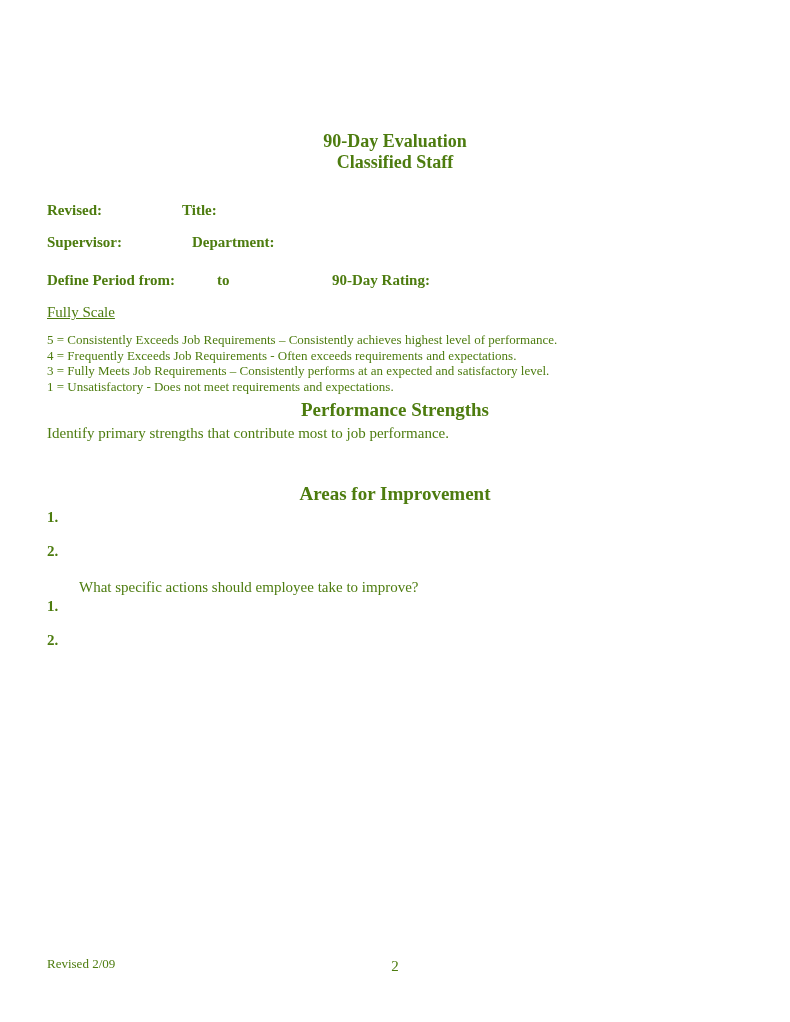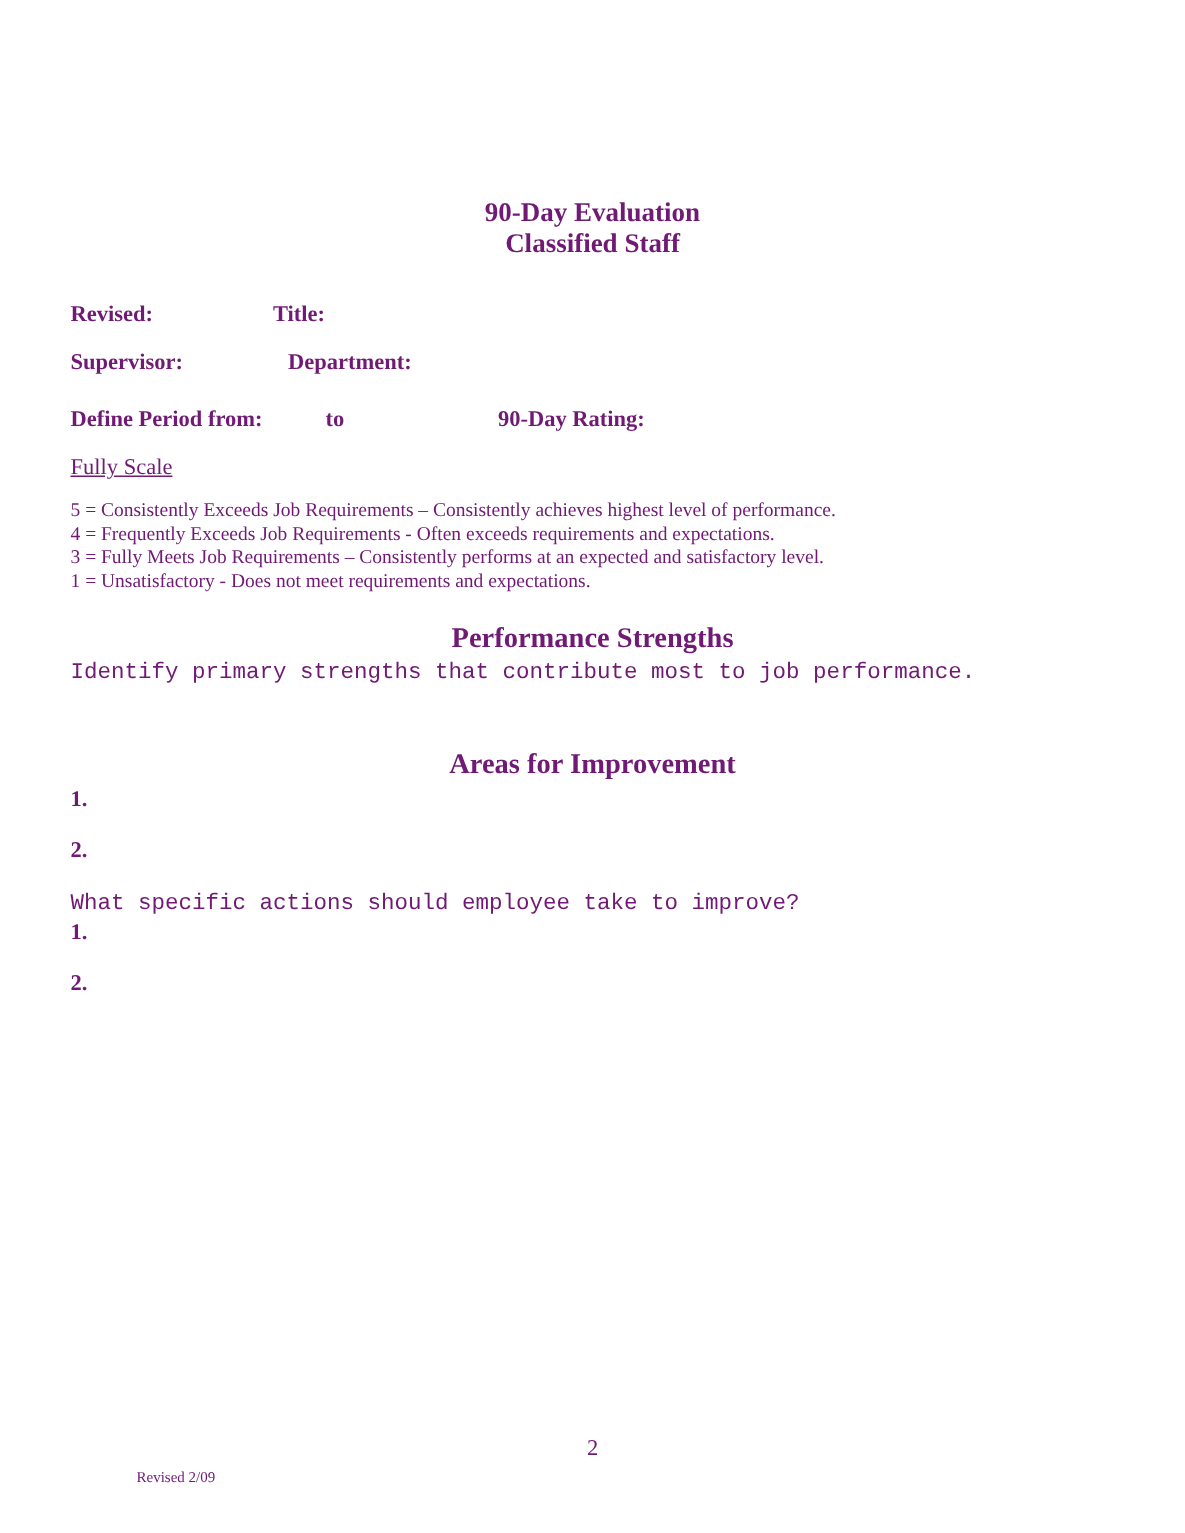--- a/index.html
+++ b/index.html
@@ -2,21 +2,21 @@
 <html><head>
 <meta charset="utf-8">
 <style>
   * { box-sizing: border-box; }
   html, body { margin: 0; padding: 0; background: #ffffff; }
   .page {
     position: relative;
     width: 790px;
     height: 1022px;
     background: #ffffff;
-    color: #701a75;
+    color: #4d7c0f;
     font-family: "Liberation Serif", "DejaVu Serif", serif;
     overflow: hidden;
   }
   .content { padding: 0 47px; }
 
   .doc-title {
     padding-top: 131px;
     text-align: center;
     font-weight: bold;
     font-size: 18px;
@@ -50,49 +50,47 @@
     line-height: 15.5px;
     white-space: nowrap;
   }
 
   .section-heading {
     text-align: center;
     font-weight: bold;
     font-size: 19px;
     line-height: 23px;
   }
-  .strengths-heading   { margin-top: 20px; }
+  .strengths-heading   { margin-top: 4px; }
   .improvement-heading { margin-top: 41px; }
 
   .body-text {
     font-size: 15px;
     line-height: 16px;
-    font-family: Liberation Mono, monospace;
   }
   .strengths-desc   { margin-top: 4px; }
   .improvement-desc { margin-top: 3px; }
 
   .num-item {
     font-weight: bold;
     font-size: 15px;
     line-height: 15px;
   }
   .imp-item-1 { margin-top: 5px; }
   .imp-item-2 { margin-top: 19px; }
-  .question   { margin-top: 20px; }
+  .question   { margin-top: 20px; margin-left: 32px; }
   .act-item-1 { margin-top: 4px; }
   .act-item-2 { margin-top: 19px; }
 
   .footer-revision {
     position: absolute;
     left: 47px;
-    top: 979px;
-    font-size: 10px;
+    top: 957px;
+    font-size: 13px;
     line-height: 14px;
-    margin-left: 44px;
   }
   .footer-page {
     position: absolute;
     left: 0;
     right: 0;
     top: 958px;
     text-align: center;
     font-size: 15px;
     line-height: 16px;
   }

